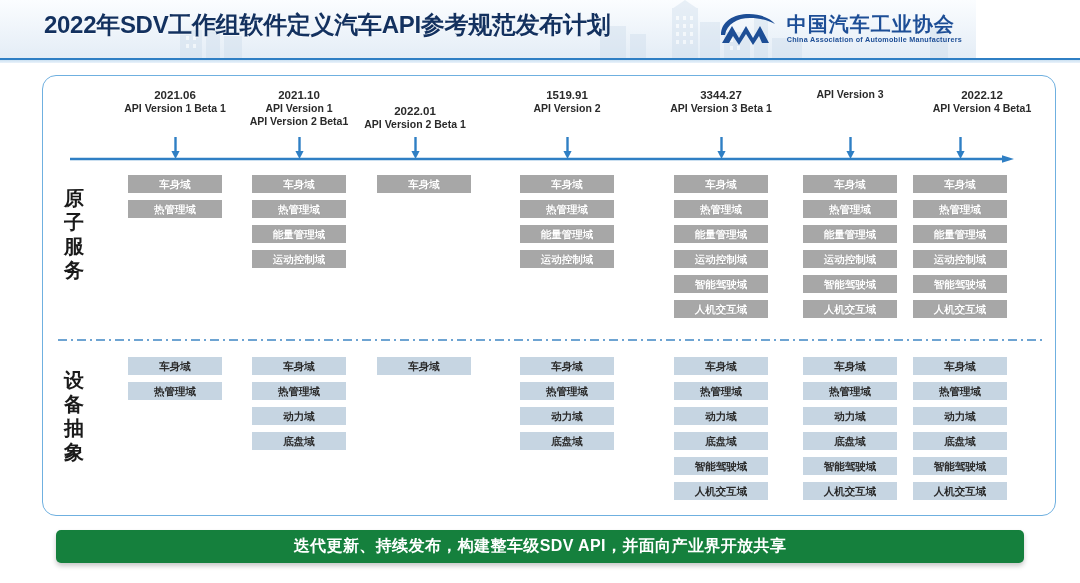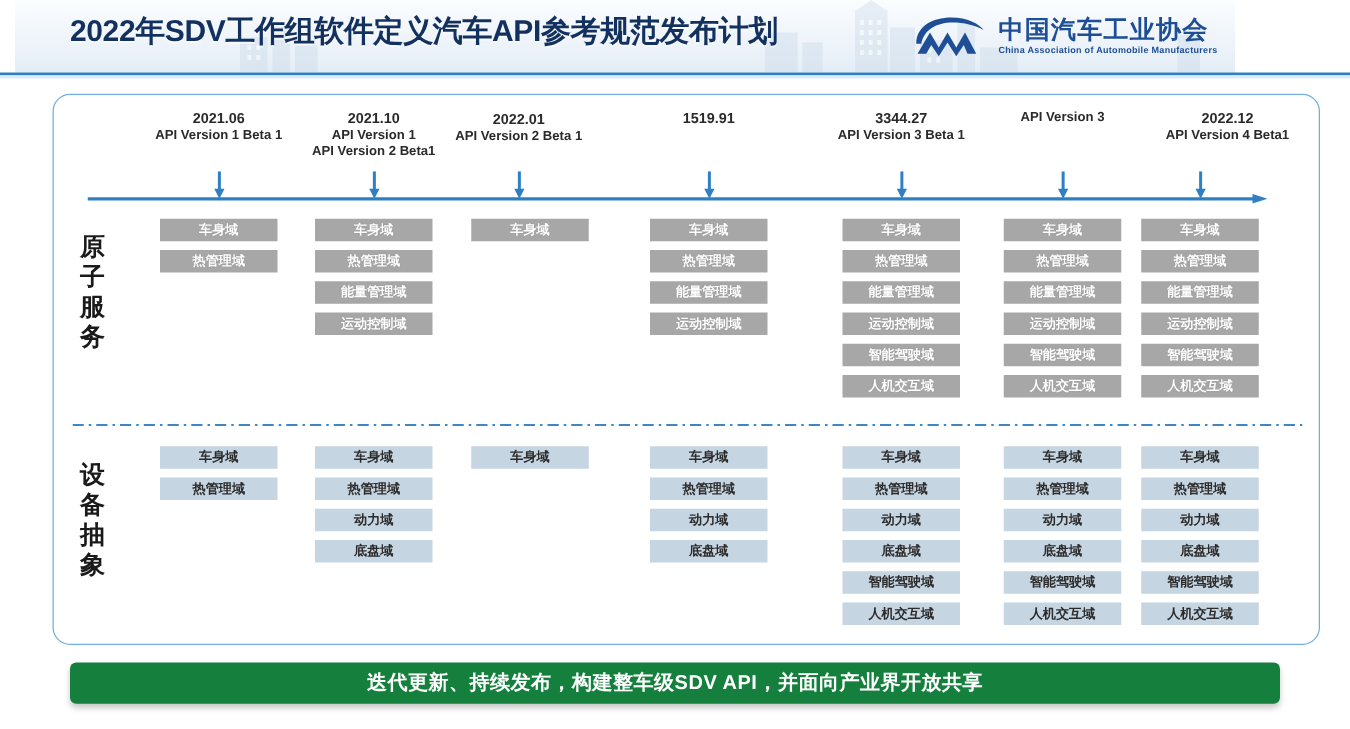--- a/index.html
+++ b/index.html
@@ -6,21 +6,21 @@
   html, body {
     width: 1080px; height: 583px;
     font-family: "Liberation Sans", "DejaVu Sans", sans-serif;
     background: #ffffff;
     overflow: hidden;
   }
   #root { position: relative; width: 1080px; height: 583px; background:#fff; }
 
   
   .header {
-    position: absolute; left: 12px; top: 0; width: 976px; height: 58px;
+    position: absolute; left: 0; top: 0; width: 976px; height: 58px;
     background: linear-gradient(180deg,#fbfdff 0%, #eef4fa 55%, #e4edf6 100%);
     overflow: hidden;
   }
   .skyline { position:absolute; left:0; top:0; width:1080px; height:58px; opacity:.5; }
   .header-title {
     position: absolute; left: 44px; top: 9px;
     font-size: 24px; font-weight: bold; color: #13315f;
     letter-spacing: -0.3px; white-space: nowrap;
     text-shadow: 0 1px 0 rgba(255,255,255,.6);
   }
@@ -159,30 +159,31 @@
         </svg></div>
       <div class="milestone" style="left: 189px; top: 88px; width: 220px;">
         <div class="ms-date">2021.10</div>
         <div class="ms-sub">API Version 1</div>
         <div class="ms-sub">API Version 2 Beta1</div>
       </div>
       <div class="tick" style="left: 294.5px; top: 137px;"><svg viewBox="0 0 9 22" width="9" height="22">
           <line x1="4.5" y1="0" x2="4.5" y2="15" stroke="#2f7fc4" stroke-width="2.4"></line>
           <polygon points="4.5,22 0.4,14 8.6,14" fill="#2f7fc4"></polygon>
         </svg></div>
-      <div class="milestone" style="left: 305px; top: 89px; width: 220px;">
+      <div class="milestone" style="left: 305px; top: 104px; width: 220px;">
         <div class="ms-date">2022.01</div>
         <div class="ms-sub">API Version 2 Beta 1</div>
       </div>
       <div class="tick" style="left: 410.5px; top: 137px;"><svg viewBox="0 0 9 22" width="9" height="22">
           <line x1="4.5" y1="0" x2="4.5" y2="15" stroke="#2f7fc4" stroke-width="2.4"></line>
           <polygon points="4.5,22 0.4,14 8.6,14" fill="#2f7fc4"></polygon>
         </svg></div>
       <div class="milestone" style="left: 457px; top: 88px; width: 220px;">
         <div class="ms-date">1519.91</div>
+        <div class="ms-sub">API Version 2</div>
       </div>
       <div class="tick" style="left: 562.5px; top: 137px;"><svg viewBox="0 0 9 22" width="9" height="22">
           <line x1="4.5" y1="0" x2="4.5" y2="15" stroke="#2f7fc4" stroke-width="2.4"></line>
           <polygon points="4.5,22 0.4,14 8.6,14" fill="#2f7fc4"></polygon>
         </svg></div>
       <div class="milestone" style="left: 611px; top: 88px; width: 220px;">
         <div class="ms-date">3344.27</div>
         <div class="ms-sub">API Version 3 Beta 1</div>
       </div>
       <div class="tick" style="left: 716.5px; top: 137px;"><svg viewBox="0 0 9 22" width="9" height="22">

